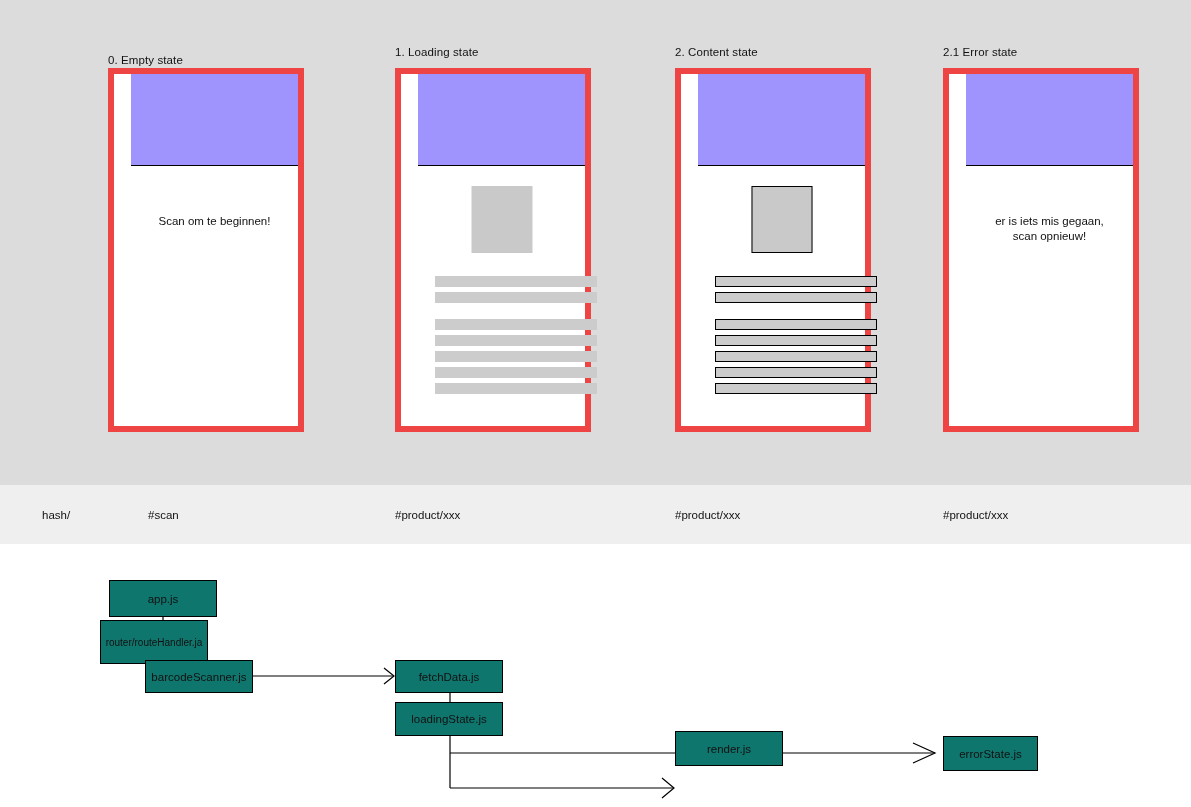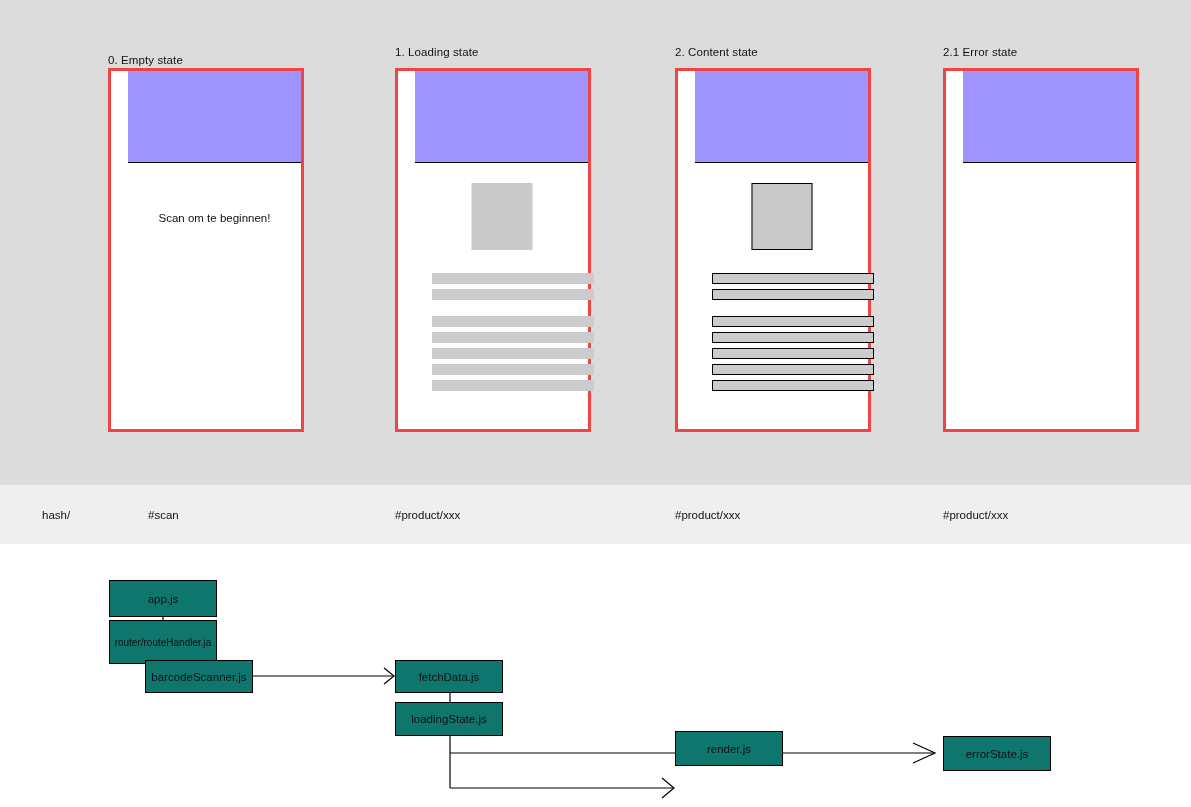--- a/index.html
+++ b/index.html
@@ -33,21 +33,21 @@
     left: 0; top: 544px;
     width: 1191px; height: 263px;
     background: #ffffff;
   }
 
   
   .screen {
     position: absolute;
     width: 196px;
     height: 364px;
-    border: 3px solid #ef4444;
+    border: 6px solid #ef4444;
     box-sizing: border-box;
     background: #ffffff;
     padding-left: 17px;
   }
   .screen-header {
     height: 92px;
     background: #9f94fd;
     border-bottom: 1px solid #000000;
     box-sizing: border-box;
   }
@@ -189,20 +189,24 @@
       <div class="bar bordered"></div>
       <div class="bar bordered"></div>
       <div class="bar bordered"></div>
     </div>
   </div>
 </div>
 
 <div class="screen-label" style="left:943px; top:46px;">2.1 Error state</div>
 <div class="screen" style="left:943px; top:68px;">
   <div class="screen-header"></div>
+  <div class="screen-body">
+    <div class="screen-message" style="white-space:pre-line;">er is iets mis gegaan,
+scan opnieuw!</div>
+  </div>
 </div>
 
 <div class="hash-item" style="left:42px;">hash/</div>
 <div class="hash-item" style="left:108px;margin-left:40px;">#scan</div>
 <div class="hash-item" style="left:395px;">#product/xxx</div>
 <div class="hash-item" style="left:675px;">#product/xxx</div>
 <div class="hash-item" style="left:943px;">#product/xxx</div>
 
 <svg class="flow-svg" viewBox="0 0 1191 807" xmlns="http://www.w3.org/2000/svg">
 
@@ -220,35 +224,35 @@
   <polyline points="662,778 674,788 662,798" fill="none" stroke="#000" stroke-width="1.2"></polyline>
 
   <line x1="163" y1="617" x2="163" y2="620" stroke="#000" stroke-width="1.2"></line>
   <line x1="163" y1="653" x2="163" y2="660" stroke="#000" stroke-width="1.2"></line>
 </svg>
 
 <div class="flow-box" style="left:109px; top:580px; width:108px; height:37px;">
   <span>app.js</span>
 </div>
 
-<div class="flow-box" style="left:109px; top:620px; width:108px; height:44px; font-size:10px;">
+<div class="flow-box" style="left:100px; top:620px; width:108px; height:44px; font-size:10px;">
   <span>router/routeHandler.ja</span>
 </div>
 
 <div class="flow-box" style="left:109px; top:660px; width:108px; height:33px;margin-left:36px;">
   <span>barcodeScanner.js</span>
 </div>
 
 <div class="flow-box" style="left:395px; top:660px; width:108px; height:33px;">
   <span>fetchData.js</span>
 </div>
 
 <div class="flow-box" style="left:395px; top:702px; width:108px; height:34px;">
   <span>loadingState.js</span>
 </div>
 
-<div class="flow-box" style="left:943px; top:736px; width:108px; height:35px;">
+<div class="flow-box" style="left:943px; top:736px; width:95px; height:35px;">
   <span>errorState.js</span>
 </div>
 
 <div class="flow-box" style="left:675px; top:731px; width:108px; height:35px;">
   <span>render.js</span>
 </div>
 
 </body></html>

